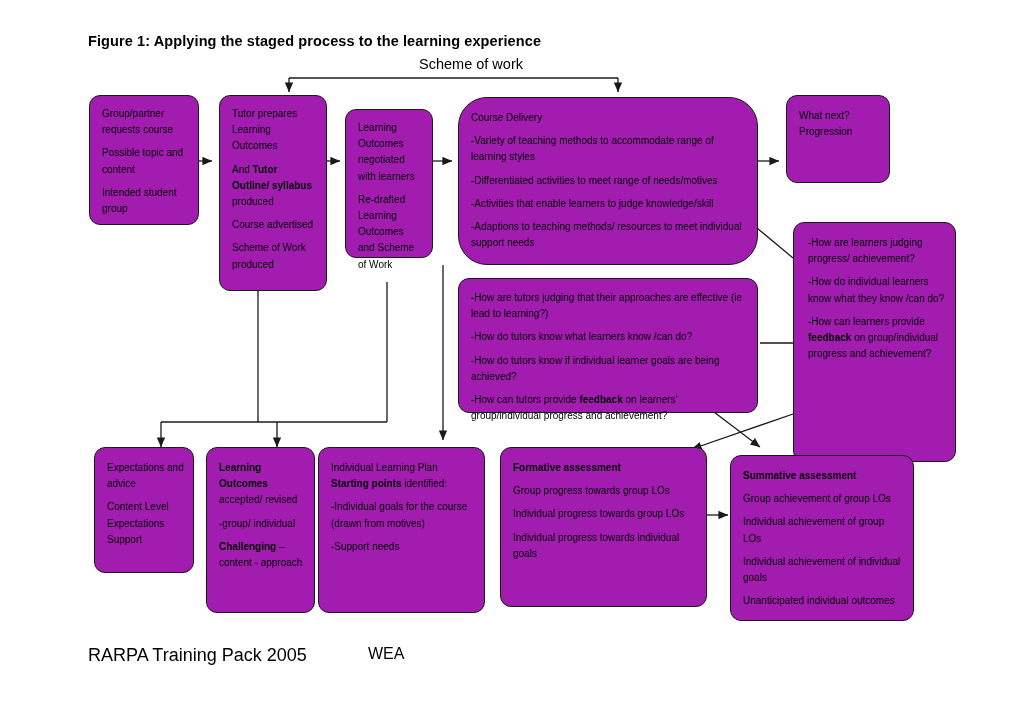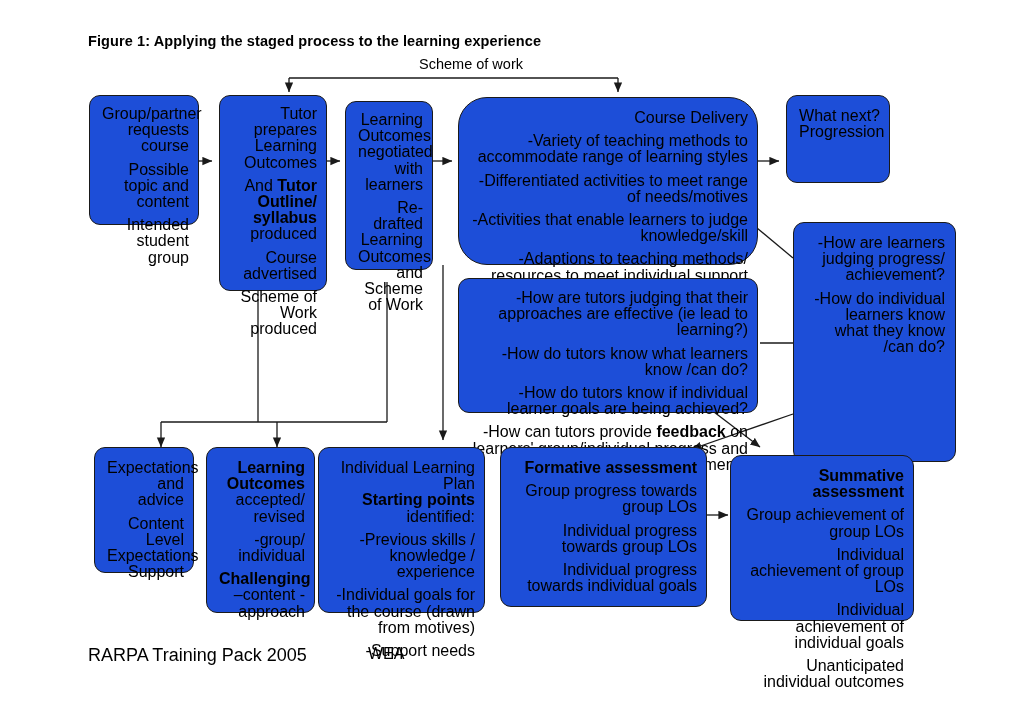--- a/index.html
+++ b/index.html
@@ -52,25 +52,24 @@
     left: 368px;
     top: 645px;
     font-size: 16px;
     white-space: nowrap;
   }
   .box {
     position: absolute;
     box-sizing: border-box;
     border: 1.3px solid #1a1a1a;
     border-radius: 11px;
-    background: #1d4ed8;
-    font-size: 16px;
+    background: #a21caf;
+    font-size: 10px;
     line-height: 16.2px;
     padding: 10px 9px 8px 12px;
-    text-align: right;
   }
   .box p {
     margin: 0 0 7px 0;
   }
   .box p:last-child {
     margin-bottom: 0;
   }
   .box p.tight {
     margin-bottom: 0;
   }
@@ -137,21 +136,21 @@
     <p>Intended student group</p>
   </div>
 
   <div class="box" style="left:219px; top:95px; width:108px; height:196px;">
     <p>Tutor prepares Learning Outcomes</p>
     <p><span>And </span><span class="b">Tutor Outline/ syllabus</span><span> produced</span></p>
     <p>Course advertised</p>
     <p>Scheme of Work produced</p>
   </div>
 
-  <div class="box" style="left:345px; top:101px; width:88px; height:169px;">
+  <div class="box" style="left:345px; top:109px; width:88px; height:149px;">
     <p>Learning Outcomes negotiated with learners</p>
     <p>Re-drafted Learning Outcomes and Scheme of Work</p>
   </div>
 
   <div class="box" style="left:458px; top:97px; width:300px; height:168px; padding-top:12px;border-radius:29px;">
     <p>Course Delivery</p>
     <p>-Variety of teaching methods to accommodate range of learning styles</p>
     <p>-Differentiated activities to meet range of needs/motives</p>
     <p>-Activities that enable learners to judge knowledge/skill</p>
     <p>-Adaptions to teaching methods/ resources to meet individual support needs</p>
@@ -165,37 +164,37 @@
   <div class="box" style="left:458px; top:278px; width:300px; height:135px; padding-top:11px;">
     <p>-How are tutors judging that their approaches are effective (ie lead to learning?)</p>
     <p>-How do tutors know what learners know /can do?</p>
     <p>-How do tutors know if individual learner goals are being achieved?</p>
     <p><span>-How can tutors provide </span><span class="b">feedback</span><span> on learners' group/individual progress and achievement?</span></p>
   </div>
 
   <div class="box" style="left:793px; top:222px; width:163px; height:240px; padding:12px 10px 8px 14px;">
     <p>-How are learners judging progress/ achievement?</p>
     <p>-How do individual learners know what they know /can do?</p>
+    <p><span>-How can learners provide </span><span class="b">feedback</span><span> on group/individual progress and achievement?</span></p>
   </div>
 
   <div class="box" style="left:94px; top:447px; width:100px; height:126px; padding-top:12px;">
     <p>Expectations and advice</p>
     <p>Content Level Expectations Support</p>
   </div>
 
   <div class="box" style="left:206px; top:447px; width:109px; height:166px; padding-top:12px;">
     <p><span class="b">Learning Outcomes</span><span> accepted/ revised</span></p>
     <p>-group/ individual</p>
     <p><span class="b">Challenging</span><span> –content - approach</span></p>
   </div>
 
   <div class="box" style="left:318px; top:447px; width:167px; height:166px; padding-top:12px;">
     <p class="tight">Individual Learning Plan</p>
     <p><span class="b">Starting points</span><span> identified:</span></p>
-    <p>-Previous skills / knowledge / experience</p>
     <p>-Individual goals for the course (drawn from motives)</p>
     <p>-Support needs</p>
   </div>
 
   <div class="box" style="left:500px; top:447px; width:207px; height:160px; padding-top:12px;">
     <p class="b">Formative assessment</p>
     <p>Group progress towards group LOs</p>
     <p>Individual progress towards group LOs</p>
     <p>Individual progress towards individual goals</p>
   </div>

